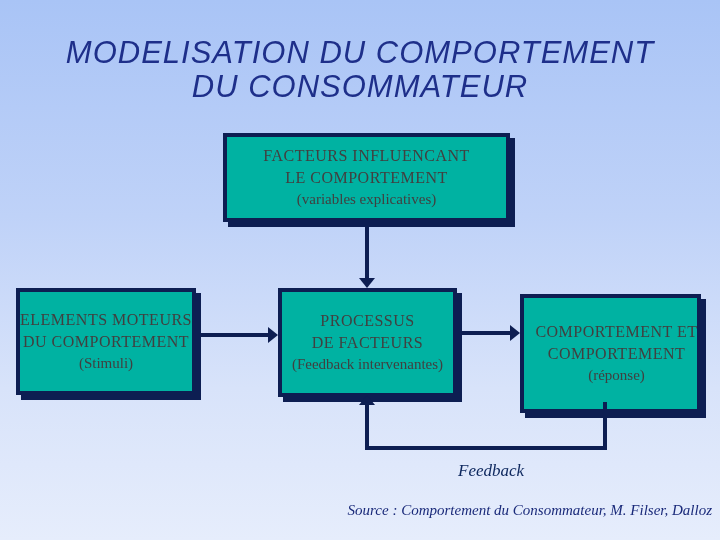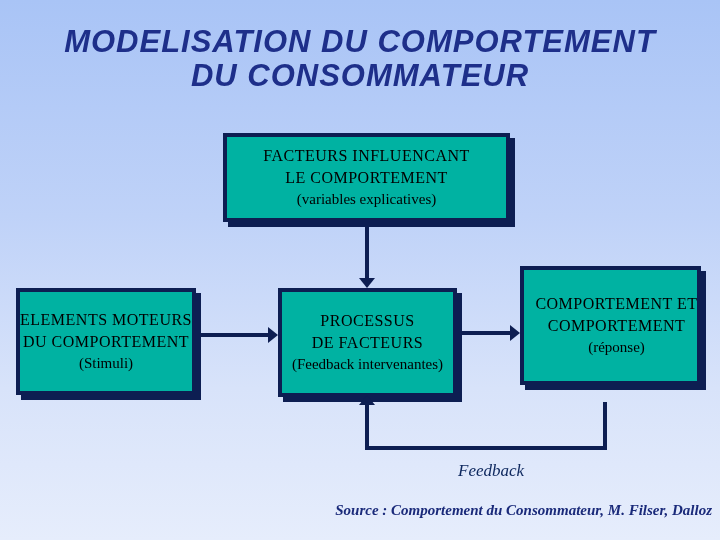--- a/index.html
+++ b/index.html
@@ -2,50 +2,50 @@
 <html><head>
 <meta charset="utf-8">
 <style>
   html,body{margin:0;padding:0;}
   .slide{
     position:relative;width:720px;height:540px;overflow:hidden;
     background:linear-gradient(to bottom,#a9c4f6 0%,#bfd2f8 40%,#d8e3fa 72%,#e6edfc 100%);
     font-family:"Liberation Serif",serif;
   }
   .title{
-    position:absolute;left:0;right:0;top:25px;text-align:center;
+    position:absolute;left:0;right:0;top:36px;text-align:center;
     font-family:"Liberation Sans",sans-serif;
-    font-weight:bold;font-style:italic;font-size:31px;line-height:34px;
+    font-weight:normal;font-style:italic;font-size:31px;line-height:34px;
     letter-spacing:1px;color:#1e2f8a;
   }
   .box{
     position:absolute;box-sizing:border-box;
     background:#00b2a2;border:4px solid #0d1e52;
     box-shadow:5px 5px 0 0 #0d1e52;
     display:flex;flex-direction:column;justify-content:center;align-items:center;
-    text-align:center;color:#000000;
+    text-align:center;color:#404040;
   }
   .box-line{font-size:16px;line-height:22px;letter-spacing:0.5px;white-space:nowrap;}
   .box-note{font-size:15px;line-height:21px;white-space:nowrap;}
   .box-factors{left:223px;top:133px;width:287px;height:89px;}
   .box-stimuli{left:16px;top:288px;width:180px;height:107px;}
   .box-process{left:278px;top:288px;width:179px;height:109px;justify-content:center;}
-  .box-response{left:520px;top:266px;width:181px;height:119px;padding-left:12px;}
+  .box-response{left:520px;top:294px;width:181px;height:119px;padding-left:12px;}
   .line{position:absolute;background:#0d1e52;}
   .head{position:absolute;width:0;height:0;}
   .head-down{border-left:8px solid transparent;border-right:8px solid transparent;border-top:10px solid #0d1e52;}
   .head-up{border-left:8px solid transparent;border-right:8px solid transparent;border-bottom:10px solid #0d1e52;}
   .head-right{border-top:8px solid transparent;border-bottom:8px solid transparent;border-left:10px solid #0d1e52;}
   .feedback-label{
     position:absolute;left:458px;top:461px;
     font-size:17px;color:#102a60;font-style:italic;
   }
   .source{
     position:absolute;right:8px;top:502px;
-    font-weight:bold;font-style:italic;font-size:15px;color:#1a2a7a;
+    font-weight:normal;font-style:italic;font-size:15px;color:#1a2a7a;
     white-space:nowrap;
   }
 </style>
 </head>
 <body>
 
 <div class="slide">
 
   <div class="title">
     <div>MODELISATION DU COMPORTEMENT</div>

